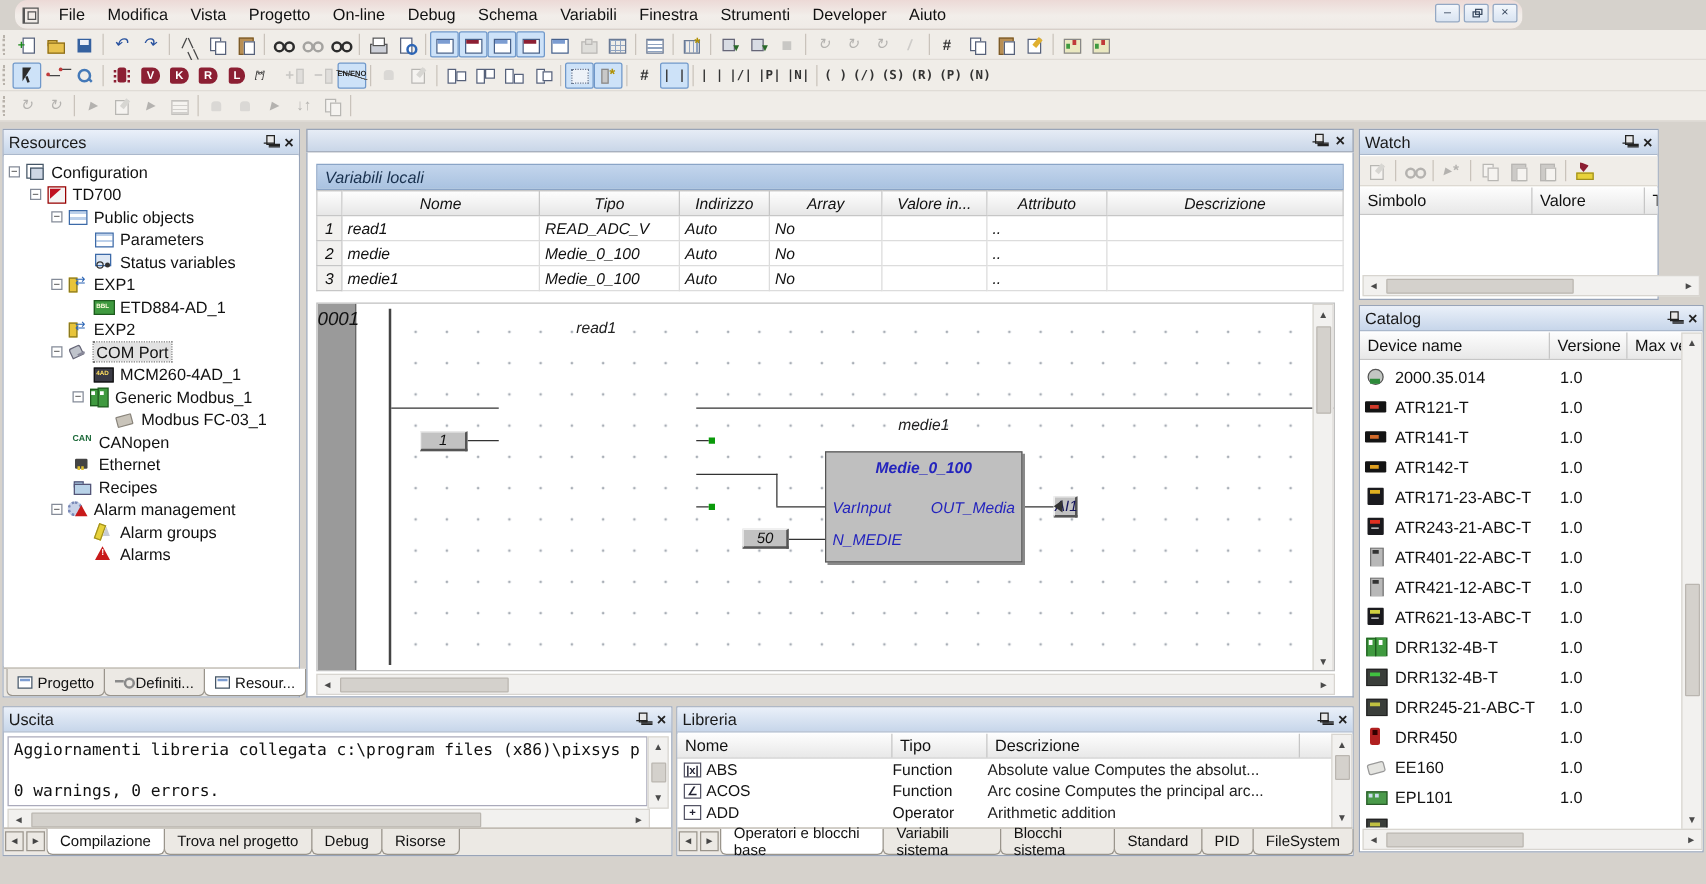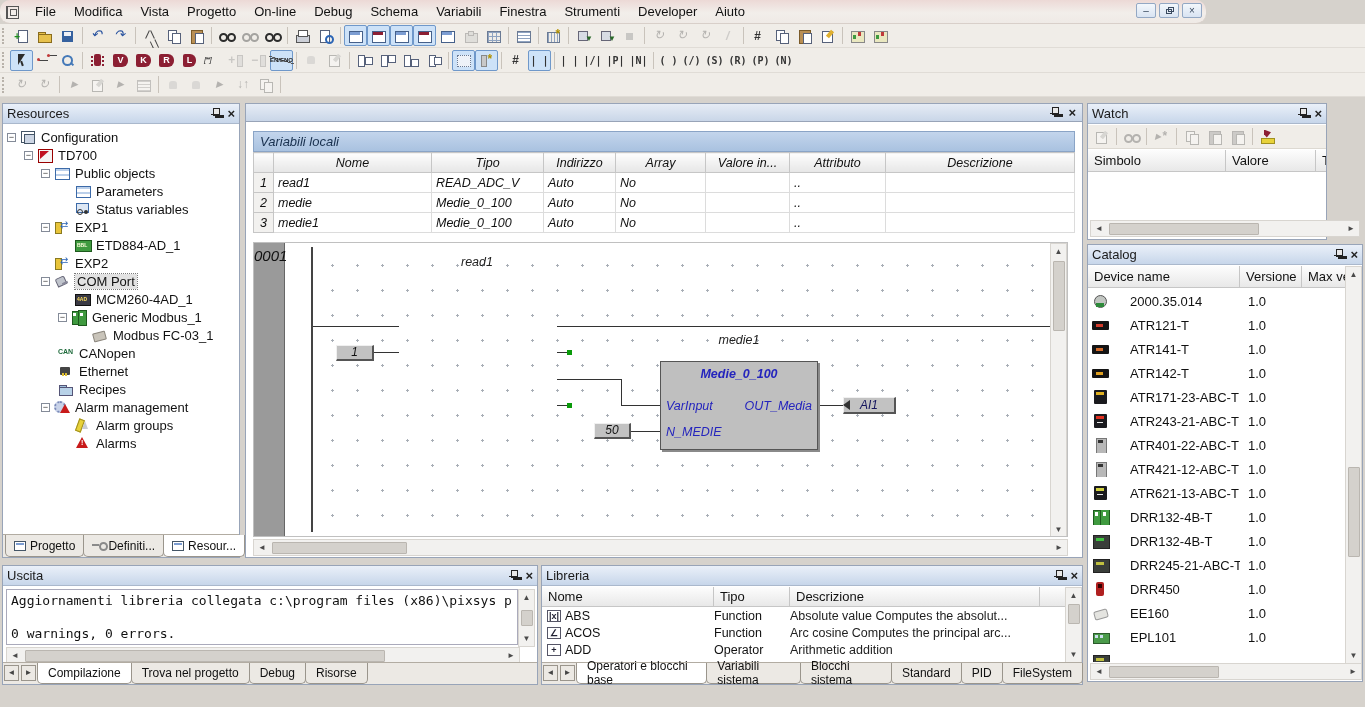--- a/index.html
+++ b/index.html
@@ -1,21 +1,21 @@
 <!DOCTYPE html>
 <html><head>
 <meta charset="utf-8">
 <style>
   * { margin:0; padding:0; box-sizing:border-box; }
   html,body { width:1365px; height:707px; overflow:hidden; }
   body { font-family:"Liberation Sans", sans-serif; background:#d6d2cc; font-size:13px; color:#111; }
   .app { position:absolute; left:0; top:0; width:1365px; height:707px; }
 
   
-  .menubar { position:absolute; left:0; top:0; width:1206px; height:24px;
+  .menubar { position:absolute; left:12px; top:0; width:1206px; height:24px;
     background:linear-gradient(#ecd9d6, #f2eeea 55%, #efeae6); border-bottom:1px solid #d8cfc9;
     display:flex; align-items:center;border-radius:10px; }
   .appicon { width:16px; height:14px; margin:0 6px 0 4px; position:relative; }
   .appicon::before { content:""; position:absolute; left:2px; top:1px; width:10px; height:11px;
     border:1px solid #555; border-left:2px solid #555; }
   .appicon::after { content:""; position:absolute; left:6px; top:4px; width:5px; height:5px; border:1px solid #555; }
   .menuitem { padding:3px 9px; cursor:default; }
   .winbtns { position:absolute; right:4px; top:3px; display:flex; gap:3px; }
   .wbtn { width:20px; height:15px; background:linear-gradient(#f3f7fc,#d9e4f2); border:1px solid #93a8c4;
     border-radius:2px; font-size:10px; line-height:13px; text-align:center; color:#3a4a60; position:relative; }
@@ -219,21 +219,21 @@
     border-top:5px solid transparent; border-bottom:5px solid transparent; border-right:7px solid #333; }
 
   
   .wtoolbar { position:absolute; left:0; top:21px; right:0; height:24px; background:#f0ede8; border-bottom:1px solid #ddd9d2;
     display:flex; align-items:center; padding-left:2px; }
   .cols { display:flex; border-bottom:1px solid #c6c6c6; background:linear-gradient(#fdfdfd,#e8e8e8); height:22px;
     align-items:center; font-size:13px; }
   .cols > div { padding-left:6px; border-right:1px solid #c6c6c6; height:100%; display:flex; align-items:center;
     overflow:hidden; white-space:nowrap; }
   .catrow { display:flex; align-items:center; height:24px; font-size:13px; }
-  .catrow .cname { flex:none; width:152px; display:flex; gap:20px; align-items:center; padding-left:4px; overflow:hidden; white-space:nowrap; }
+  .catrow .cname { flex:none; width:152px; display:flex; gap:6px; align-items:center; padding-left:4px; overflow:hidden; white-space:nowrap; }
   .catrow .cver { flex:none; width:62px; padding-left:8px; }
   .dico { width:18px; height:15px; flex:none; position:relative; }
   .dico::before, .dico::after { content:""; position:absolute; }
   .d0::before { left:2px; top:1px; width:11px; height:11px; background:#c2c6c2; border:1px solid #555; border-radius:50%; }
   .d0::after { left:4px; top:9px; width:8px; height:4px; background:#2d8a3a; }
   .d1::before, .d2::before, .d3::before { left:0; top:3px; width:17px; height:9px; background:#141414; border-radius:1px; }
   .d1::after { left:4px; top:6px; width:7px; height:3px; background:#d23a2a; }
   .d2::after { left:4px; top:6px; width:7px; height:3px; background:#d26a2a; }
   .d3::after { left:4px; top:6px; width:7px; height:3px; background:#e0a020; }
   .d4::before, .d5::before, .d8::before { left:2px; top:0; width:13px; height:14px; background:#1a1a1e; border-radius:1px; }
@@ -762,21 +762,21 @@
       <div class="constbox" style="left:82px; top:102px; width:38px; height:16px;">1</div>
 
       <div class="instname" style="left:406px; top:90px; width:158px;">medie1</div>
       <div class="fblock" style="left:406px; top:118px; width:158px; height:89px;">
         <span class="fbtitle">Medie_0_100</span>
         <span class="pin" style="left:5px; top:37px;">VarInput</span>
         <span class="pin" style="left:5px; top:63px;">N_MEDIE</span>
         <span class="pin right" style="right:5px; top:37px;margin-left:40px;">OUT_Media</span>
       </div>
       <div class="constbox" style="left:340px; top:180px; width:37px; height:16px;">50</div>
-      <div class="outtag" style="left:589px; top:154px; width:53px; height:17px;">AI1</div>
+      <div class="outtag" style="left:589px; top:154px; width:19px; height:17px;">AI1</div>
 
       <div class="vscroll" style="right:0; top:0; height:295px;">
         <span class="sbtn">▲</span>
         <span class="sbtn">▼</span>
         <span class="sthumb" style="left:2px; top:17px; width:12px; height:70px;"></span>
       </div>
     </div>
 
     <div class="hscroll" style="left:7px; top:417px; width:815px;">
       <span class="sbtn">◄</span>

